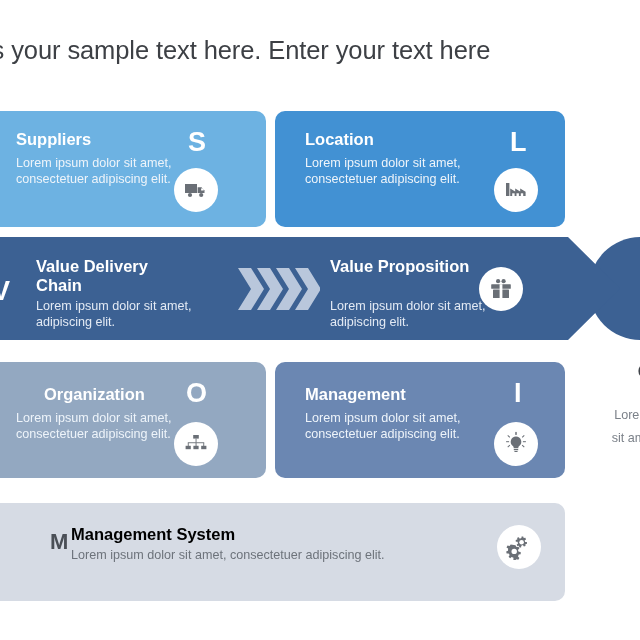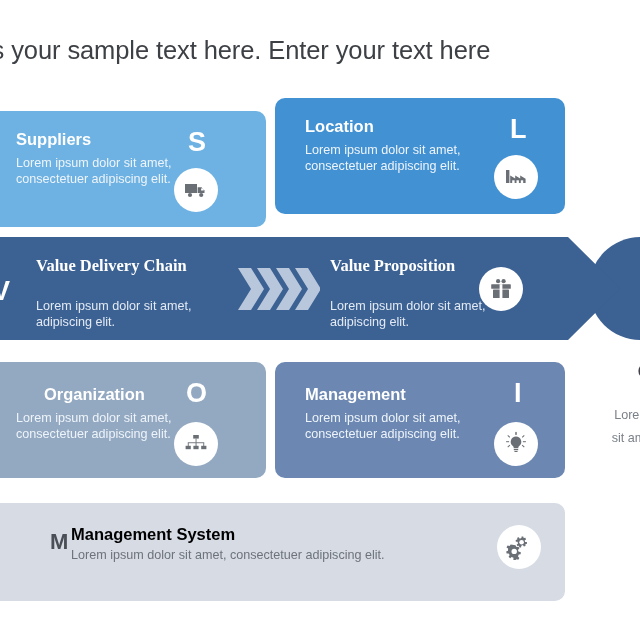--- a/index.html
+++ b/index.html
@@ -80,21 +80,21 @@
     height: 116px;
     background: #6db2e2;
   }
   #card-suppliers .hd { left: 52px; top: 19px; font-size: 16.5px; }
   #card-suppliers .bd { left: 52px; top: 44px; width: 172px; font-size: 12.6px; }
   #card-suppliers .letter { left: 224px; top: 16px; font-size: 27px; }
   #card-suppliers .badge { left: 210px; top: 57px; width: 44px; height: 44px; }
 
   #card-location {
     left: 275px;
-    top: 98px;
+    top: 111px;
     width: 290px;
     height: 116px;
     background: #4291d3;
   }
   #card-location .hd { left: 30px; top: 19px; font-size: 16.5px; }
   #card-location .bd { left: 30px; top: 44px; width: 180px; font-size: 12.6px; }
   #card-location .letter { left: 235px; top: 16px; font-size: 27px; }
   #card-location .badge { left: 219px; top: 57px; width: 44px; height: 44px; }
 
   
@@ -121,21 +121,20 @@
     height: 103px;
     border-radius: 50%;
     background: #3c6193;
   }
   .band-hd {
     position: absolute;
     font-weight: bold;
     color: #ffffff;
     font-size: 16.5px;
     line-height: 1.15;
-    font-family: Liberation Serif, serif;
   }
   .band-bd {
     position: absolute;
     color: #e3eaf4;
     font-size: 12.6px;
     line-height: 1.30;
   }
   .band-letter {
     position: absolute;
     font-weight: bold;

